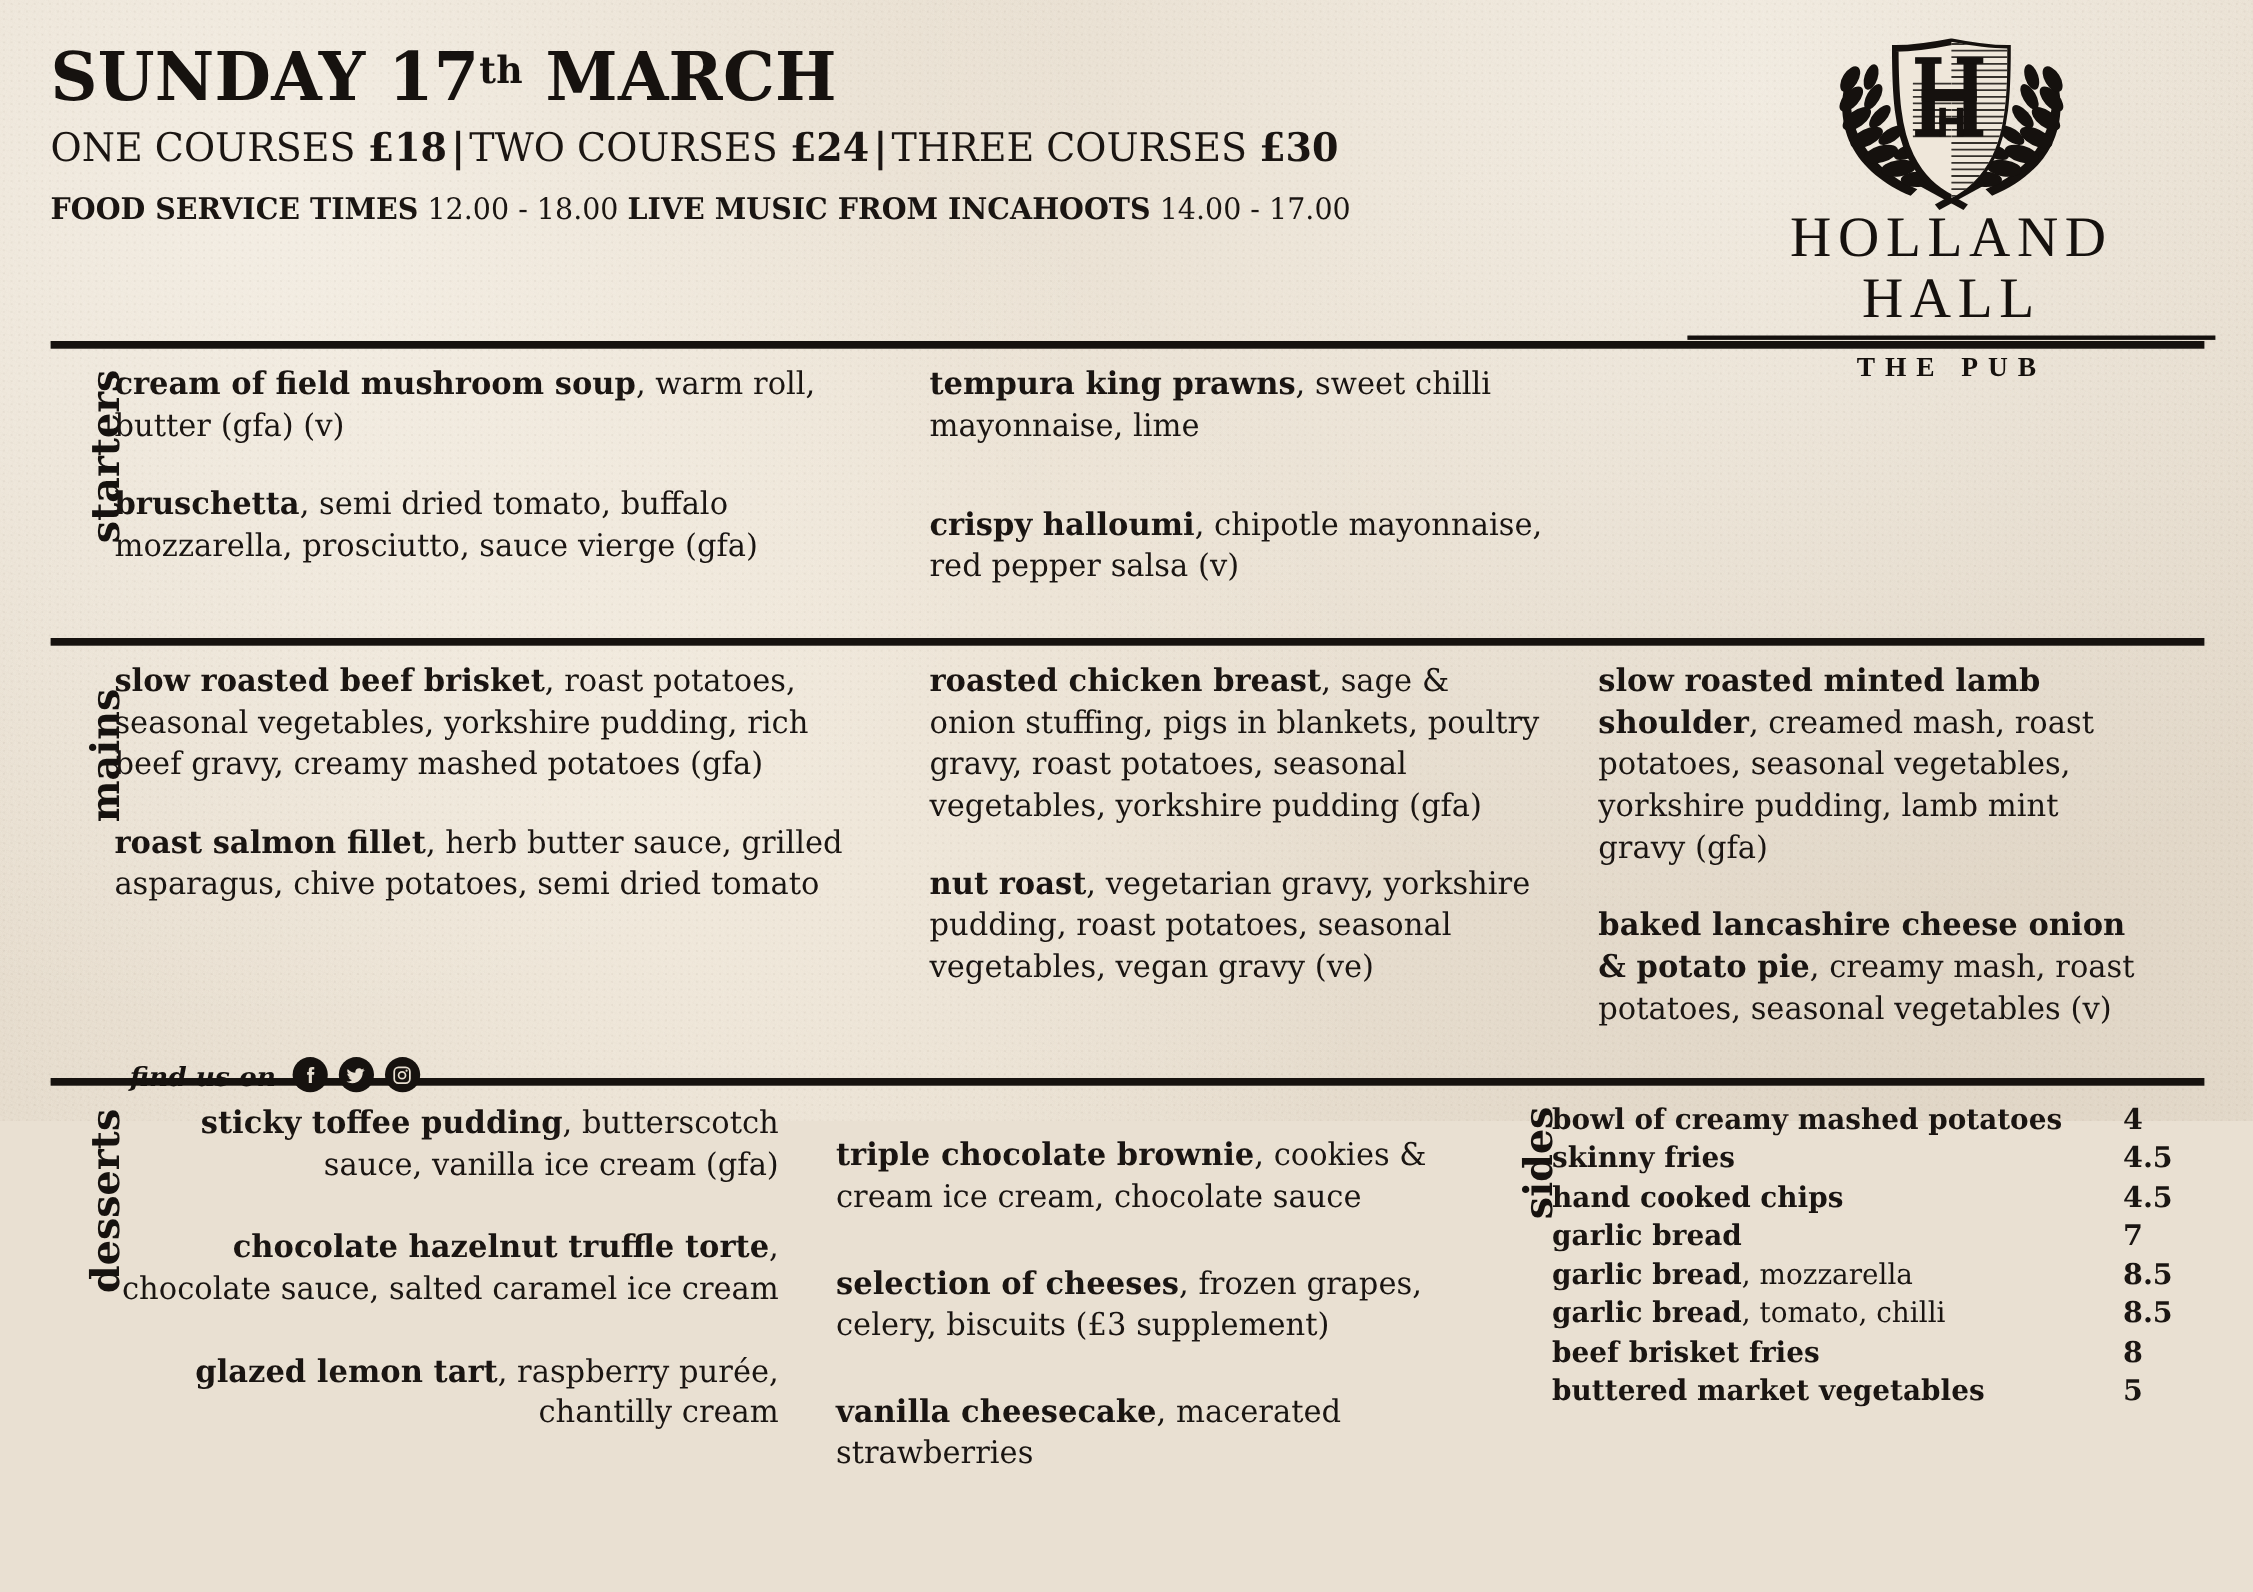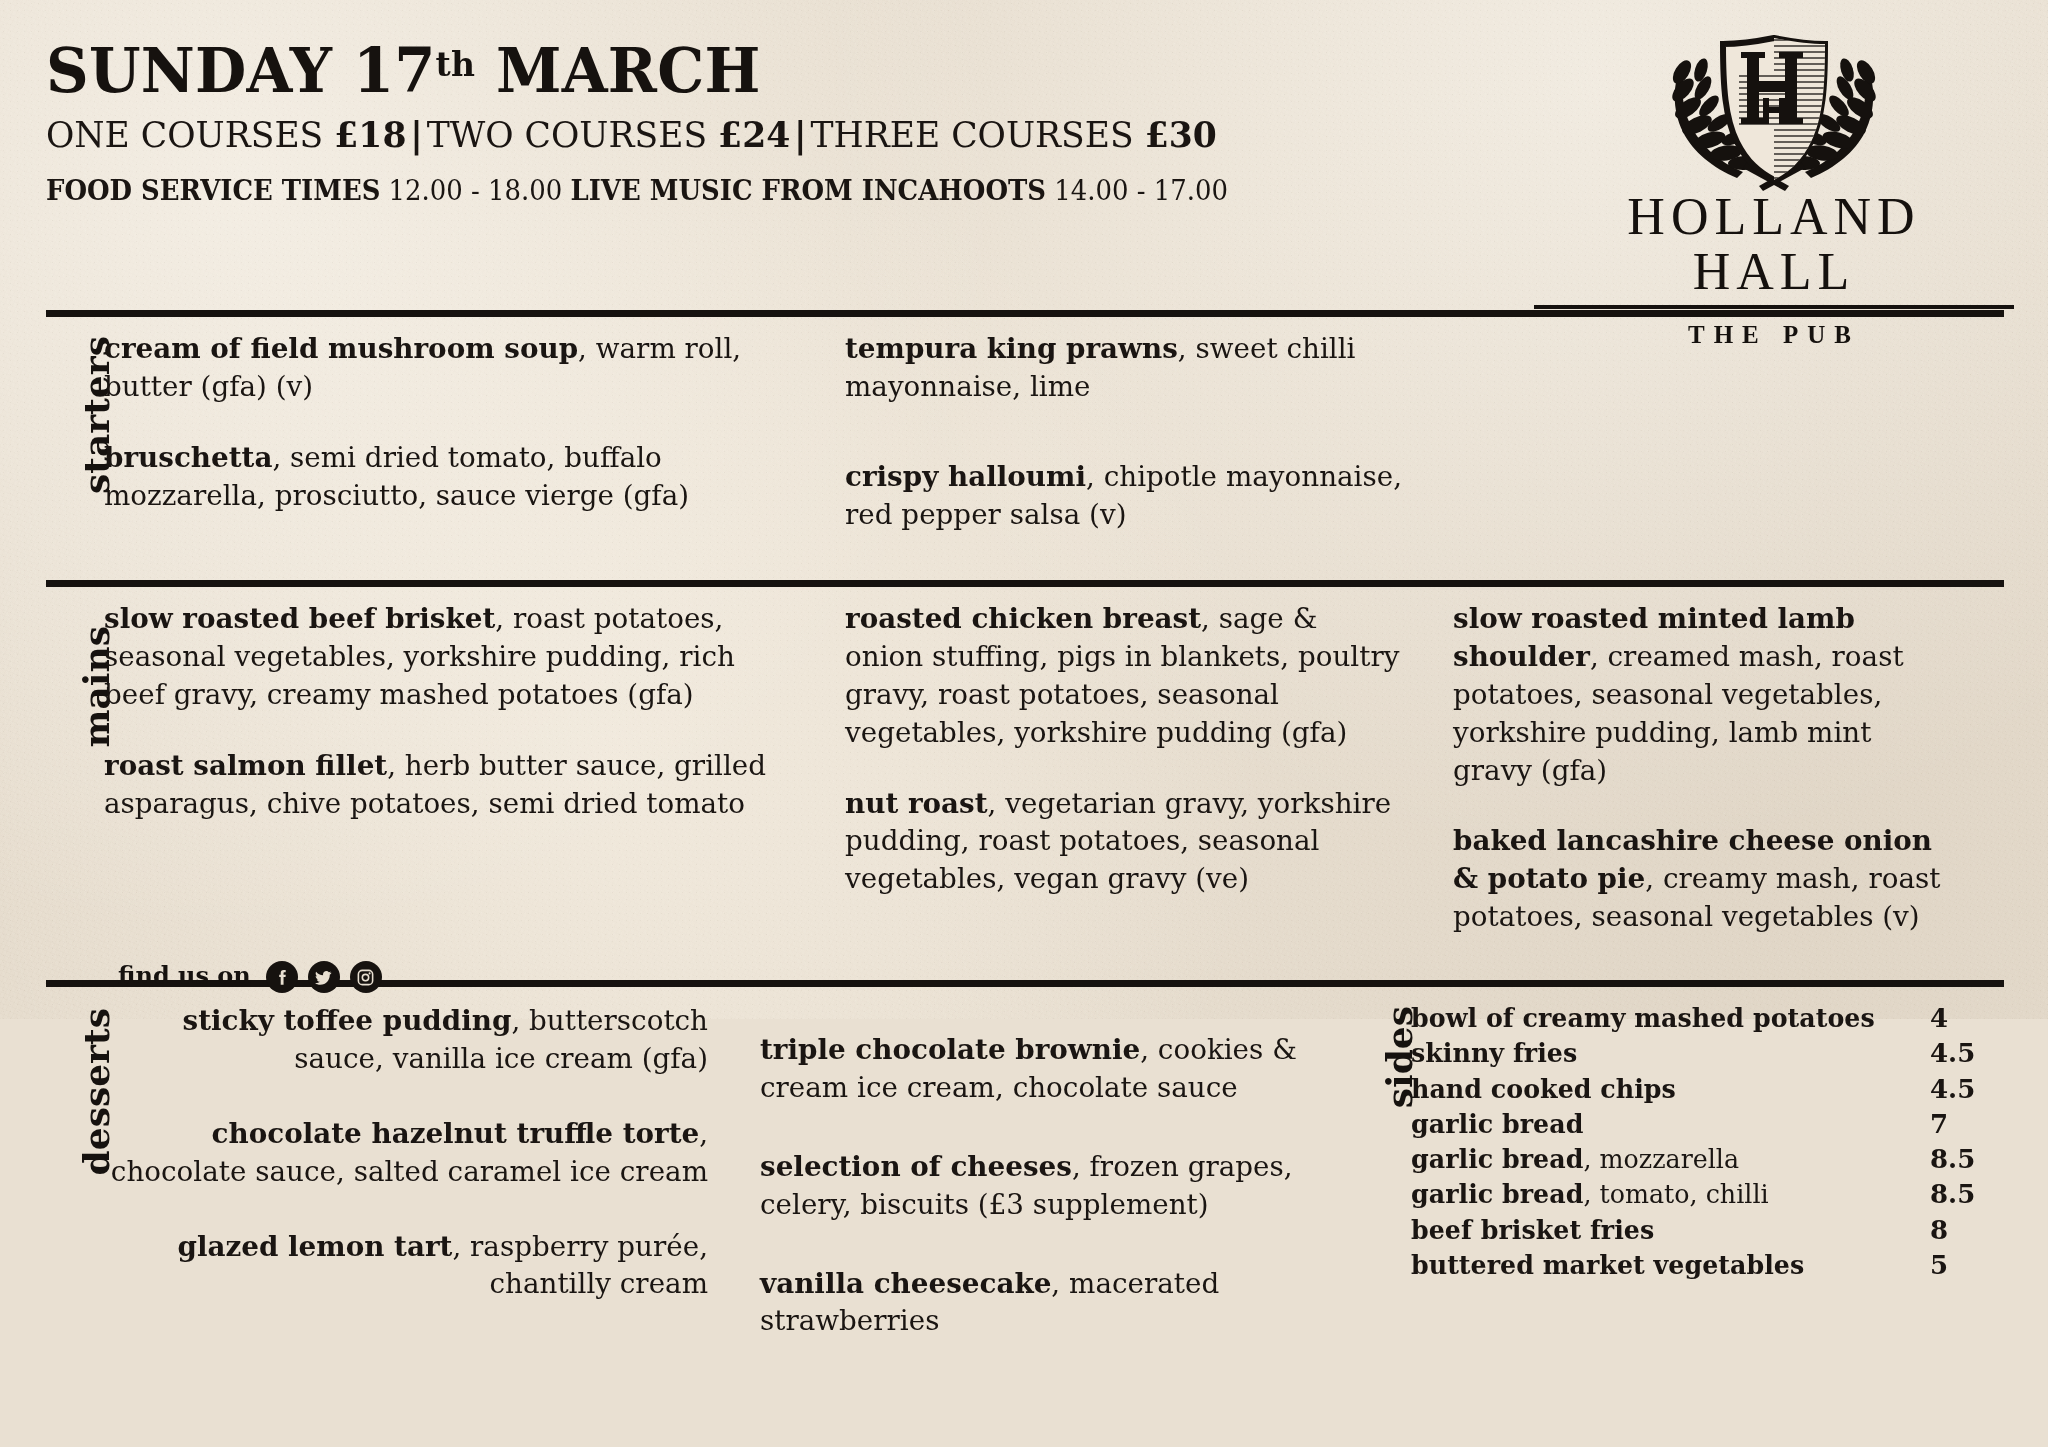--- a/index.html
+++ b/index.html
@@ -232,22 +232,23 @@
     font-weight: 700;
     padding-left: 14px;
   }
 
   
   .footer {
     position: absolute;
     left: 118px;
     bottom: 26px;
     display: flex;
-    align-items: flex-start;
+    align-items: flex-end;
     gap: 10px;
+    font-style: italic;
   }
   .footer-text {
     font-family: "DejaVu Serif", "Liberation Serif", serif;
     font-weight: 700;
     font-size: 24px;
     color: #16120f;
     margin-right: 5px;
   }
   .soc {
     width: 32px;

